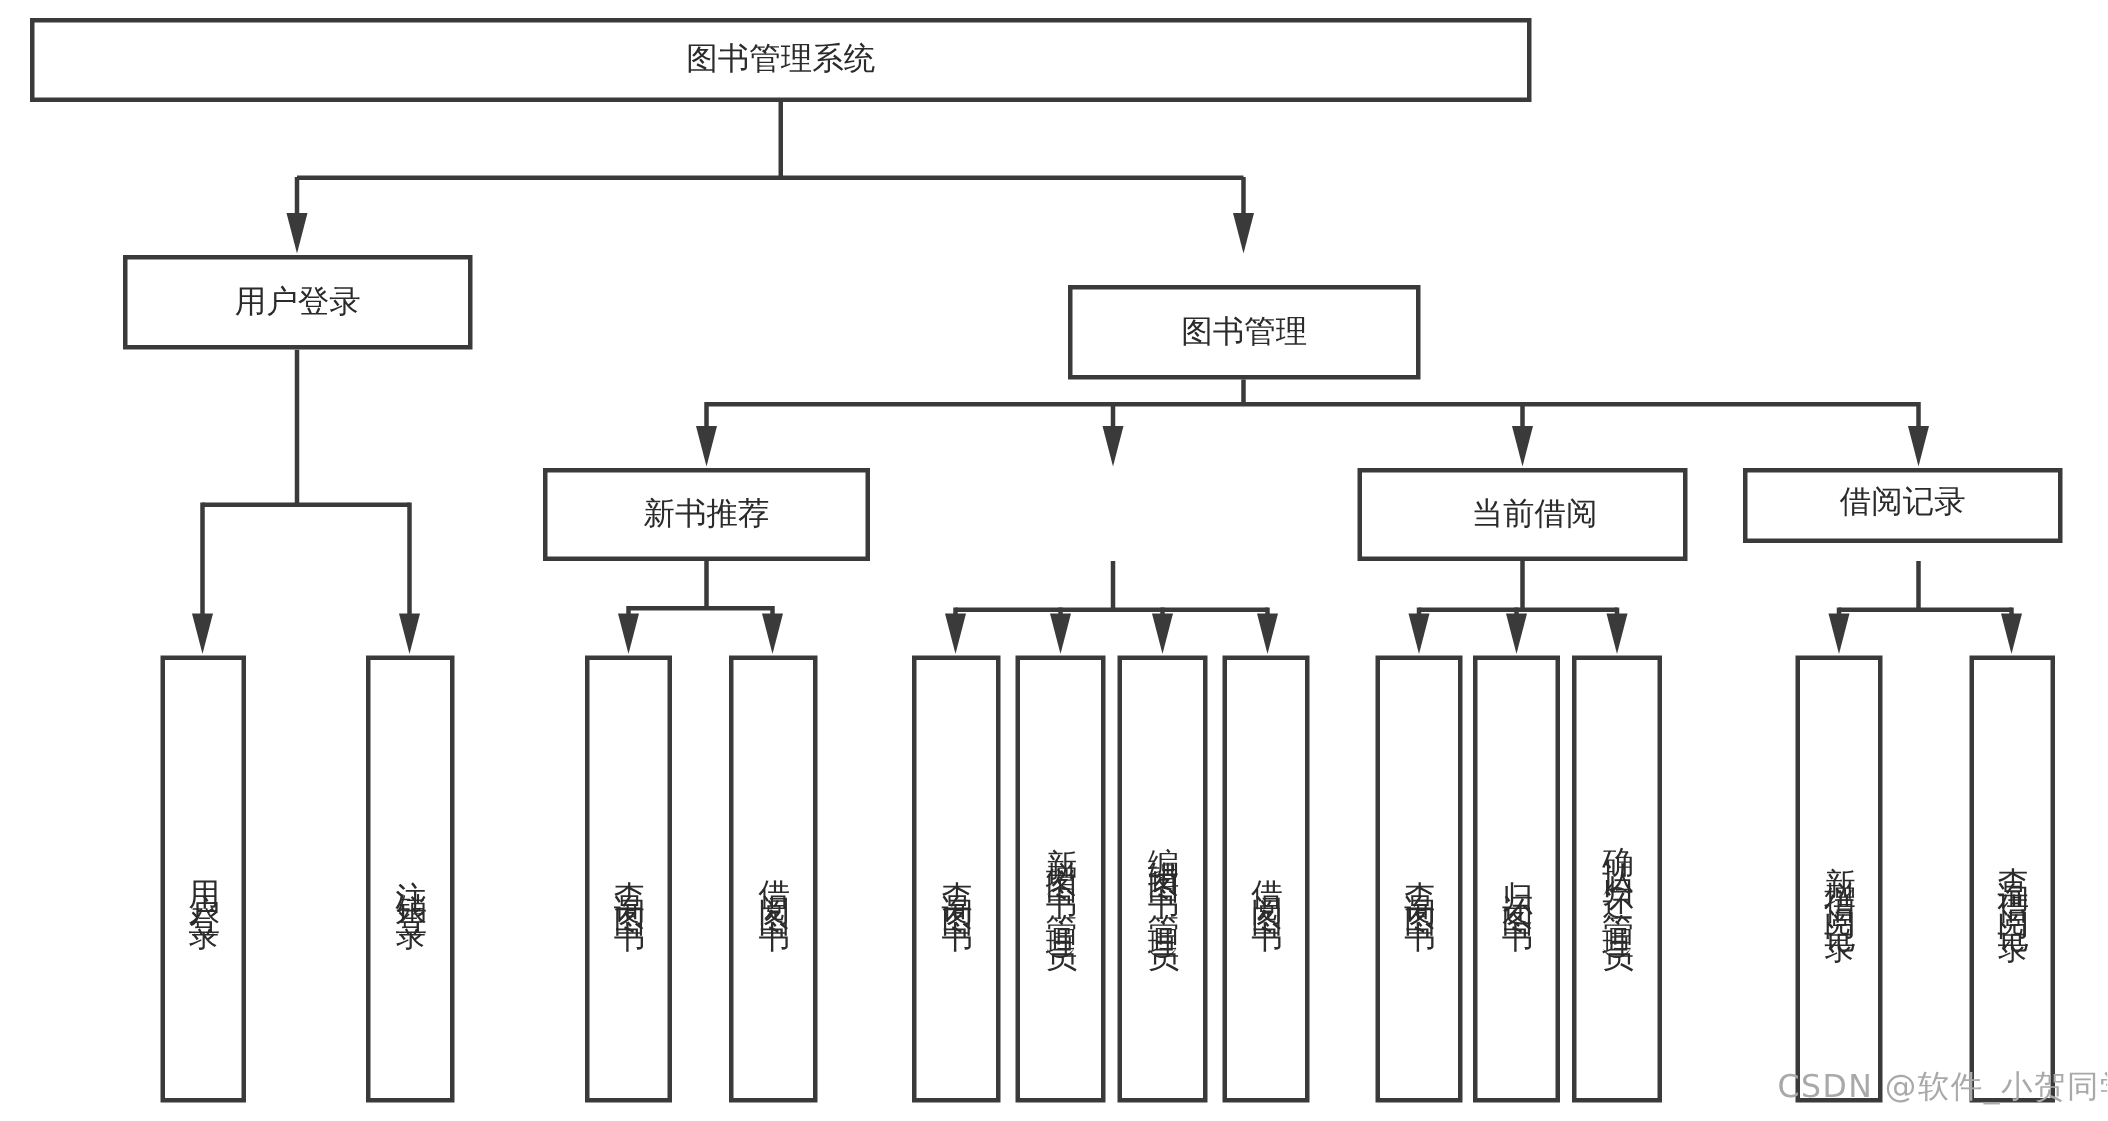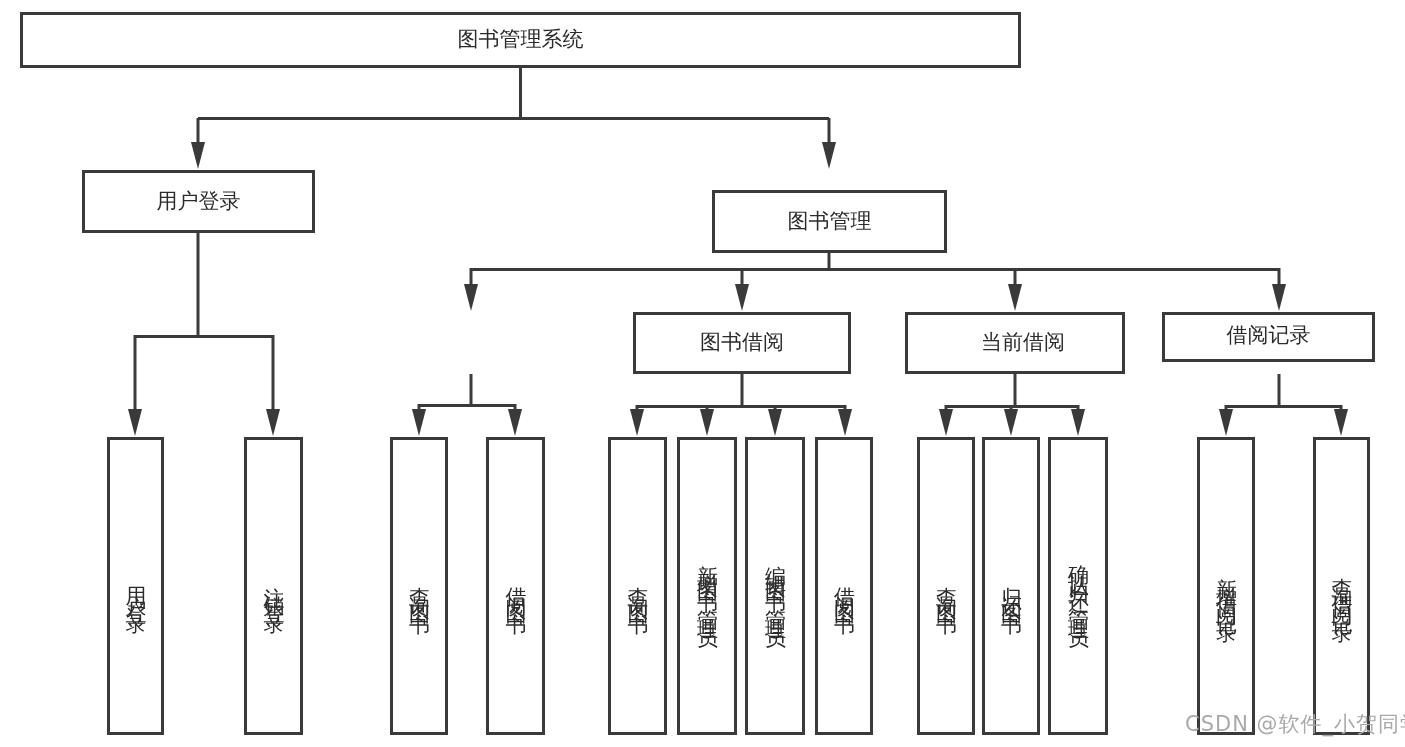--- a/index.html
+++ b/index.html
@@ -113,21 +113,21 @@
       <polygon points="1219,409 1233,409 1226,436"></polygon>
       <polygon points="1334,409 1348,409 1341,436"></polygon>
     </g>
   </svg>
 
   <div class="box" style="left:20px;top:12px;width:1001px;height:56px;">图书管理系统</div>
 
   <div class="box" style="left:82px;top:170px;width:233px;height:63px;">用户登录</div>
   <div class="box" style="left:712px;top:170px;width:235px;height:63px;margin-top:20px;">图书管理</div>
 
-  <div class="box" style="left:633px;top:312px;width:218px;height:62px;">图书借阅</div>
+  <div class="box" style="left:362px;top:312px;width:218px;height:62px;">新书推荐</div>
   <div class="box" style="left:905px;top:312px;width:220px;height:62px;padding-left:16px;">当前借阅</div>
   <div class="box" style="left:1162px;top:312px;width:213px;height:50px;font-family:Liberation Mono, monospace;">借阅记录</div>
 
   <div class="box vbox" style="left:107px;top:437px;width:57px;height:298px;">用户登录</div>
   <div class="box vbox" style="left:244px;top:437px;width:59px;height:298px;">注销登录</div>
 
   <div class="box vbox" style="left:390px;top:437px;width:58px;height:298px;">查询图书</div>
   <div class="box vbox" style="left:486px;top:437px;width:59px;height:298px;">借阅图书</div>
 
   <div class="box vbox" style="left:608px;top:437px;width:59px;height:298px;">查询图书</div>

